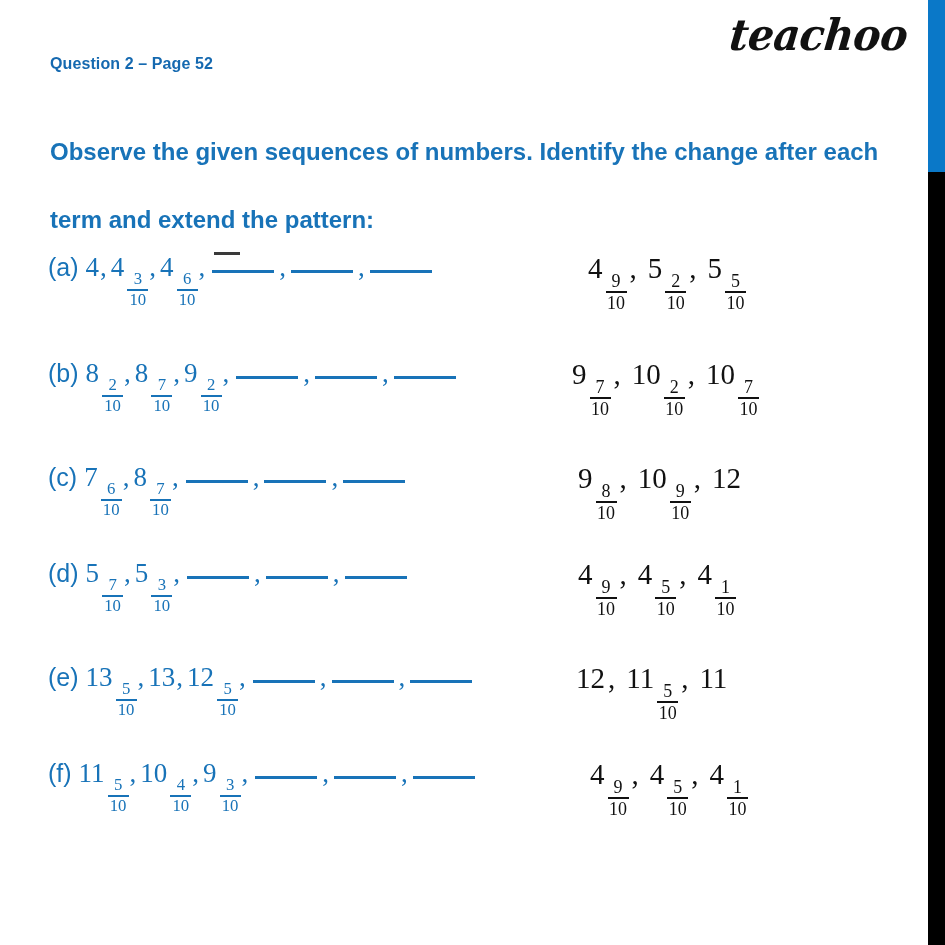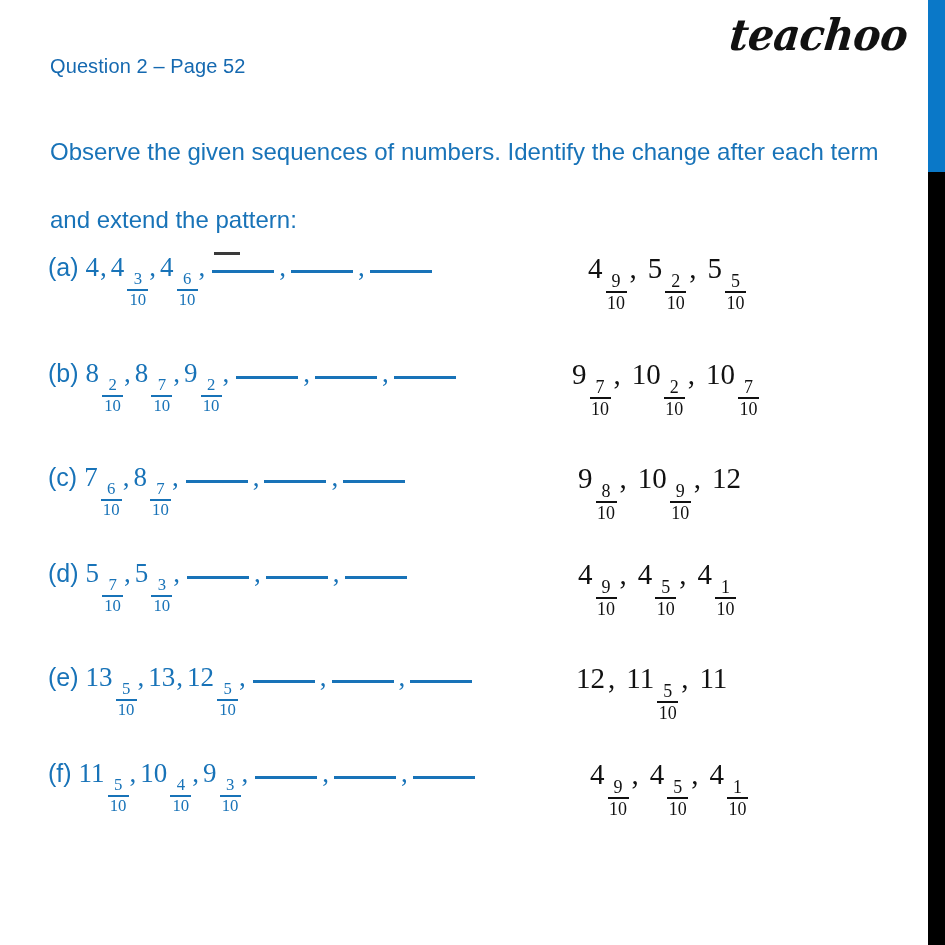--- a/index.html
+++ b/index.html
@@ -55,36 +55,36 @@
     transform: skewX(-6deg) scaleY(1.06);
     transform-origin: right top;
   }
 
   
   .qheading {
     position: absolute;
     left: 50px;
     top: 55px;
     font-family: "Liberation Sans", sans-serif;
-    font-weight: normal;
-    font-size: 20px;
+    font-weight: bold;
+    font-size: 16px;
     color: #1569b0;
     letter-spacing: 0.1px;
   }
 
   .qtext {
     position: absolute;
     left: 50px;
     top: 118px;
     width: 830px;
     font-family: "Liberation Sans", sans-serif;
     font-size: 24px;
     color: #1873b8;
     line-height: 68px;
-    font-weight: normal;
+    font-weight: bold;
   }
 
   
   .row {
     position: absolute;
     left: 0;
     width: 945px;
     height: 96px;
   }
   .qside {

